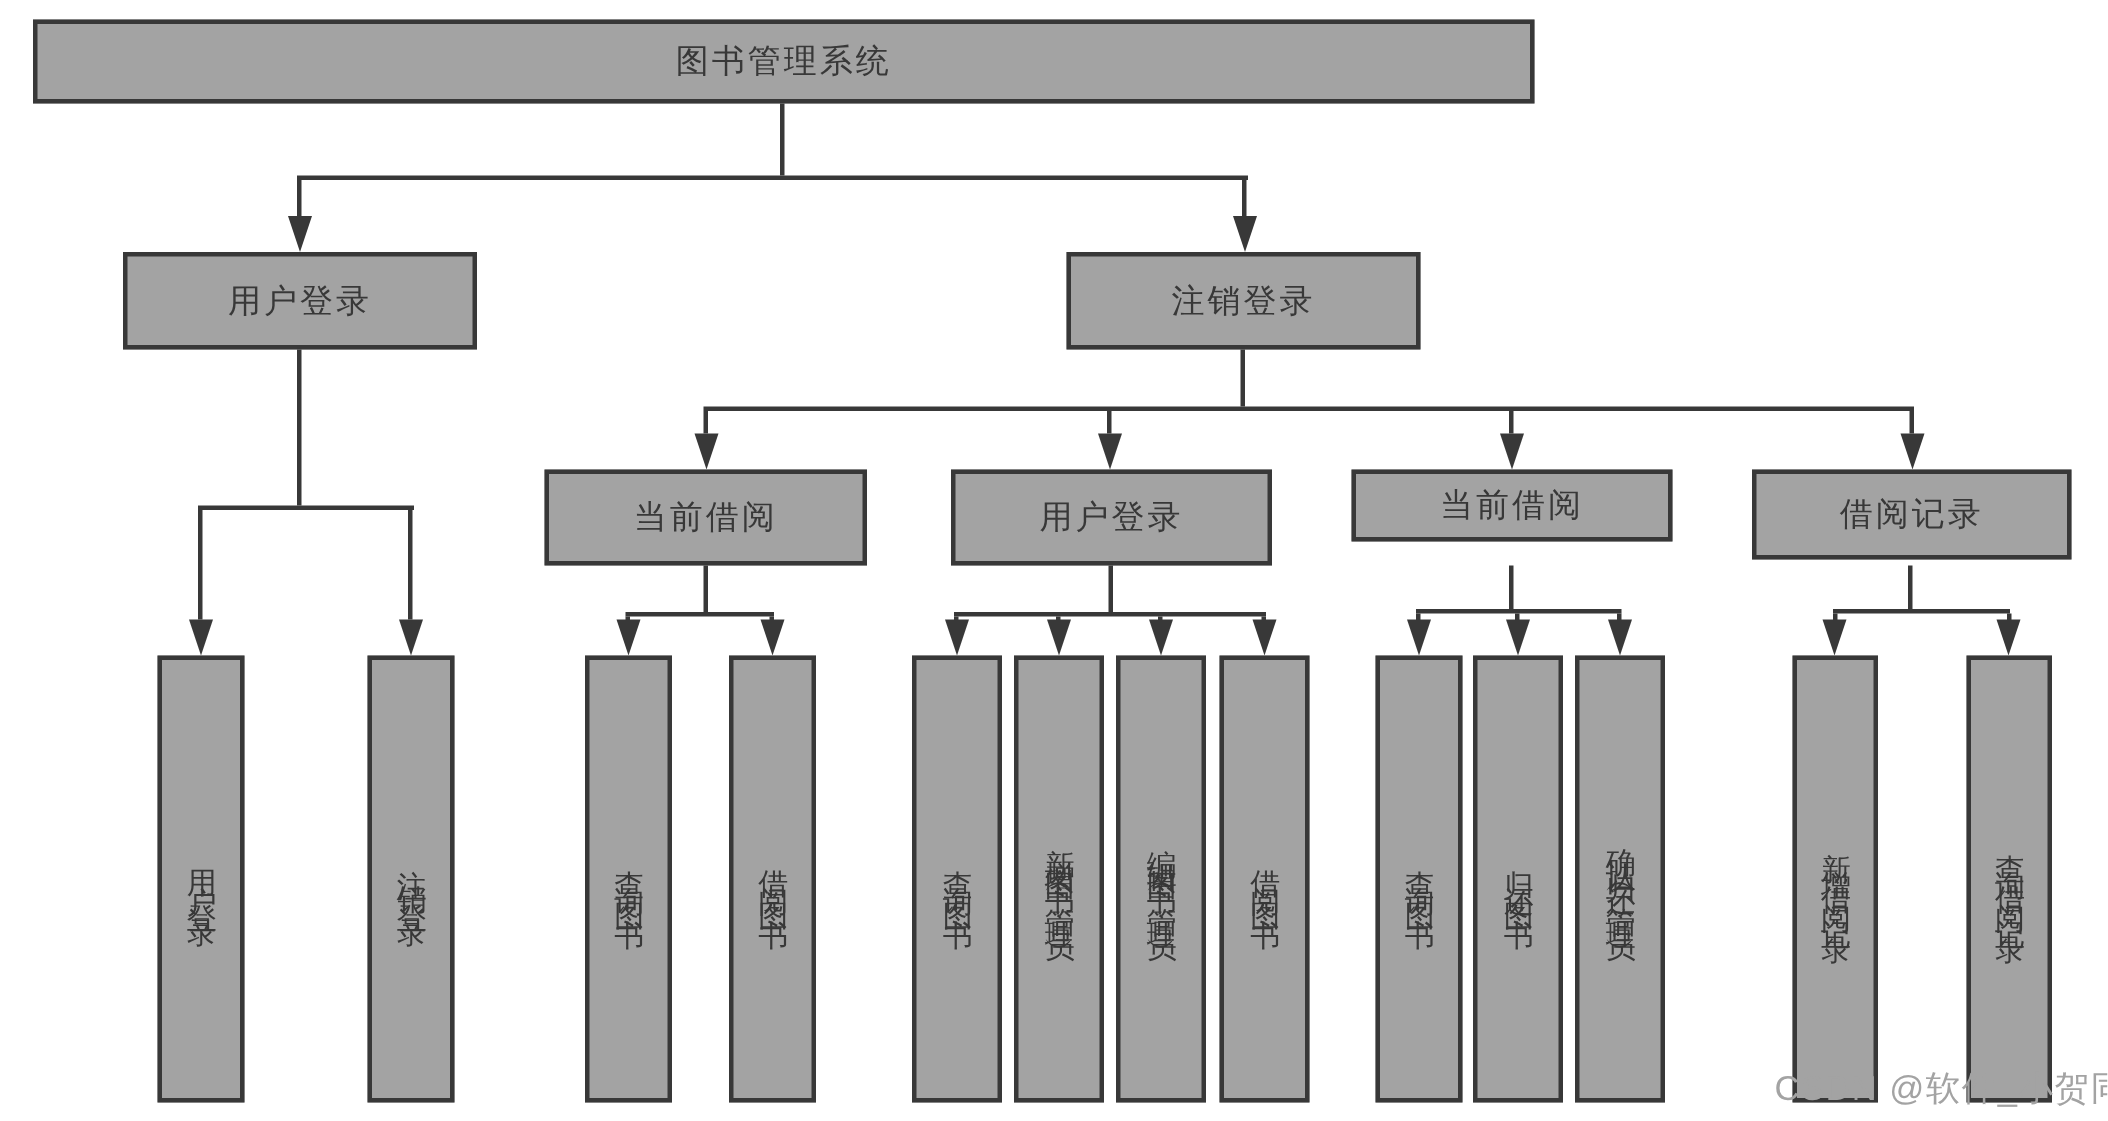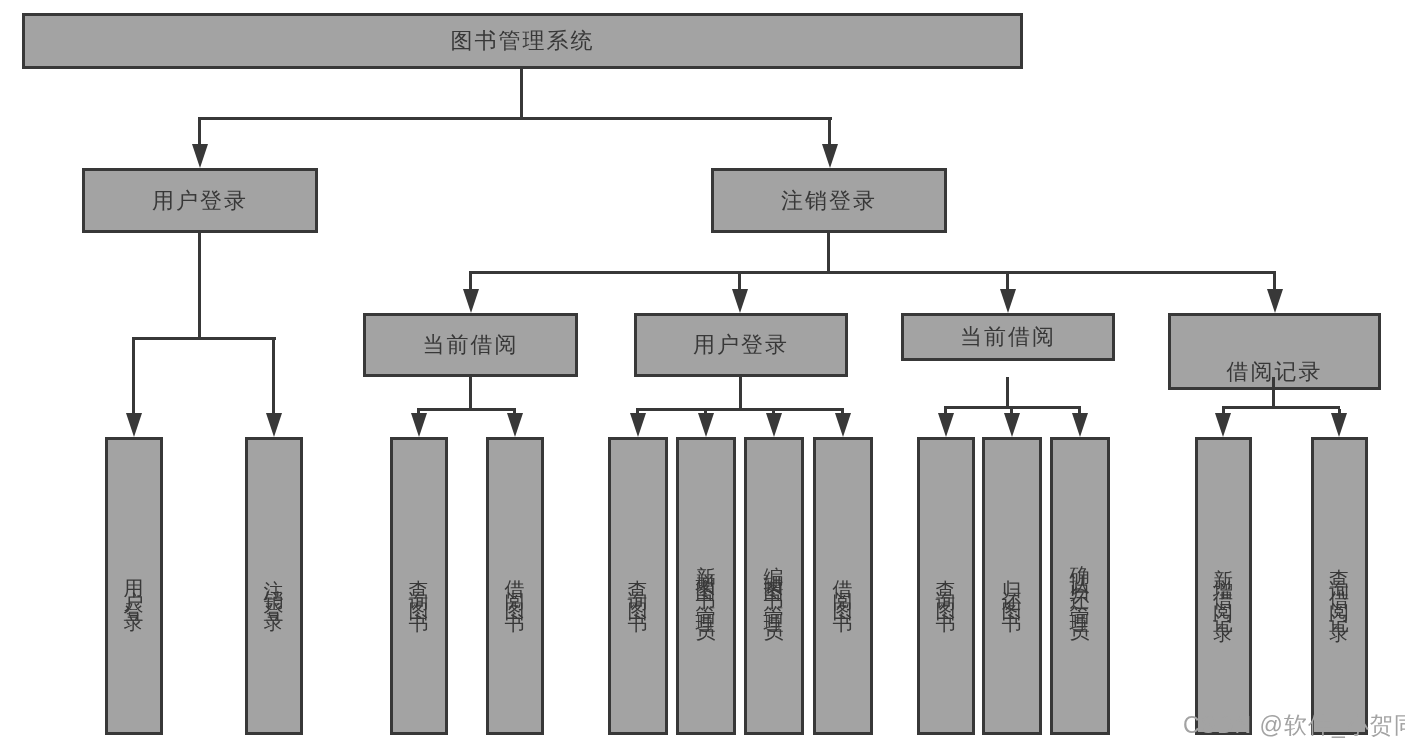--- a/index.html
+++ b/index.html
@@ -104,21 +104,21 @@
 
   <div class="box" style="left:363px; top:313px; width:215px; height:64px;">
     <span class="hlabel">当前借阅</span>
   </div>
   <div class="box" style="left:634px; top:313px; width:214px; height:64px;">
     <span class="hlabel">用户登录</span>
   </div>
   <div class="box" style="left:901px; top:313px; width:214px; height:48px;">
     <span class="hlabel">当前借阅</span>
   </div>
-  <div class="box" style="left:1168px; top:313px; width:213px; height:77px;align-items:flex-end;">
+  <div class="box" style="left:1168px; top:313px; width:213px; height:60px;">
     <span class="hlabel">借阅记录</span>
   </div>
 
   <div class="cline" style="left:469px; top:377px; width:3px; height:31px;"></div>
   <div class="cline" style="left:417px; top:408px; width:99px; height:3px;"></div>
   <div class="cline" style="left:417px; top:411px; width:3px; height:4px;"></div>
   <div class="arrow-down" style="left:411px; top:413px;"></div>
   <div class="cline" style="left:513px; top:411px; width:3px; height:4px;"></div>
   <div class="arrow-down" style="left:507px; top:413px;"></div>
 

